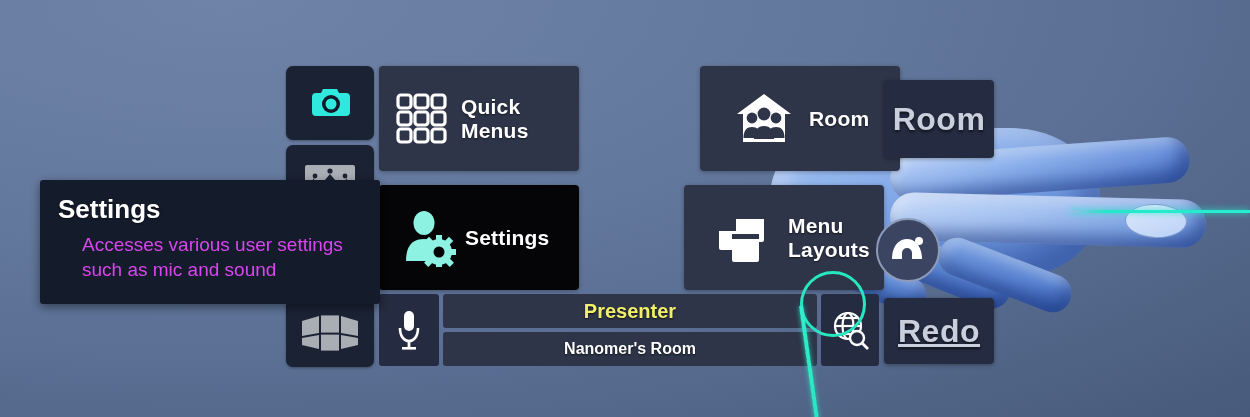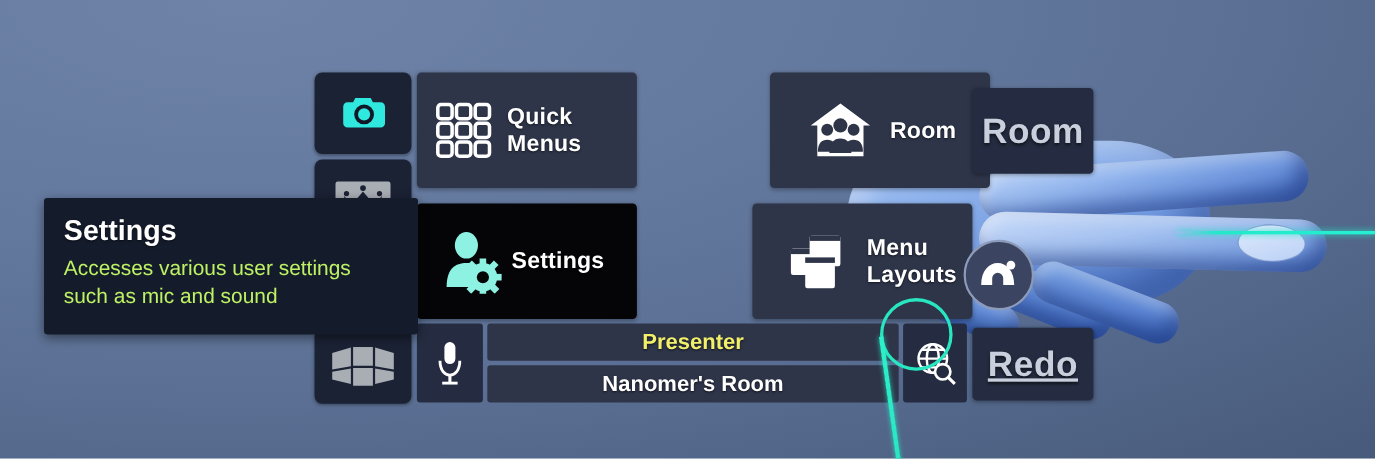--- a/index.html
+++ b/index.html
@@ -128,21 +128,21 @@
   .bb-mic {
     width: 60px; background: #252c41; border-radius: 3px;
     display:flex; align-items:center; justify-content:center;
   }
   .bb-center { flex: 1; display:flex; flex-direction: column; gap: 4px; }
   .bb-row {
     flex: 1; background: #2e3549; border-radius: 3px;
     display:flex; align-items:center; justify-content:center;
   }
   .bb-presenter { color: #f2ef6a; font-weight: bold; font-size: 20px; text-shadow: 0 1px 2px rgba(0,0,0,.7); }
-  .bb-roomname  { color: #ffffff; font-weight: bold; font-size: 20px; text-shadow: 0 1px 2px rgba(0,0,0,.7); }
+  .bb-roomname  { color: #ffffff; font-weight: bold; font-size: 16px; text-shadow: 0 1px 2px rgba(0,0,0,.7); }
   .bb-globe {
     width: 58px; background: #252c41; border-radius: 3px;
     display:flex; align-items:center; justify-content:center;
   }
 
   
   .center-badge {
     position: absolute; left: 497px; top: 152px; width: 64px; height: 64px;
     border-radius: 50%;
     background: #3b4460;
@@ -176,21 +176,21 @@
     padding: 14px 18px 0 18px;
     box-shadow: 0 3px 10px rgba(0,0,0,.45);
     z-index: 8;
   }
   .tt-title {
     color: #ffffff; font-weight: bold; font-size: 26px; line-height: 30px;
     margin-bottom: 8px;
     text-shadow: 0 1px 2px rgba(0,0,0,.6);
   }
   .tt-body {
-    color: #bef264; font-size: 19px; line-height: 25px;
+    color: #d946ef; font-size: 19px; line-height: 25px; margin-left: 24px;
   }
 
   svg { display:block; }
 </style>
 </head>
 <body>
 
 <div id="stage">
 
   <div class="hand-wrap">

